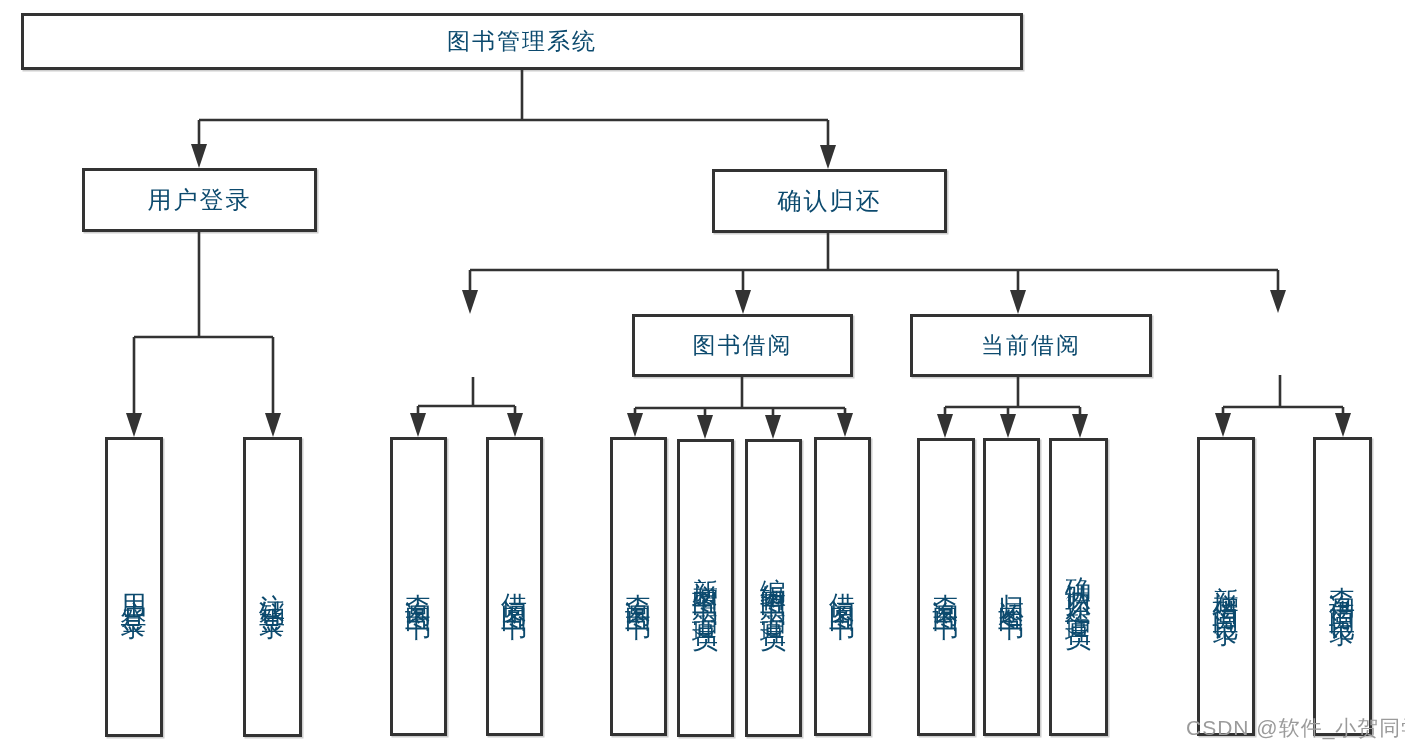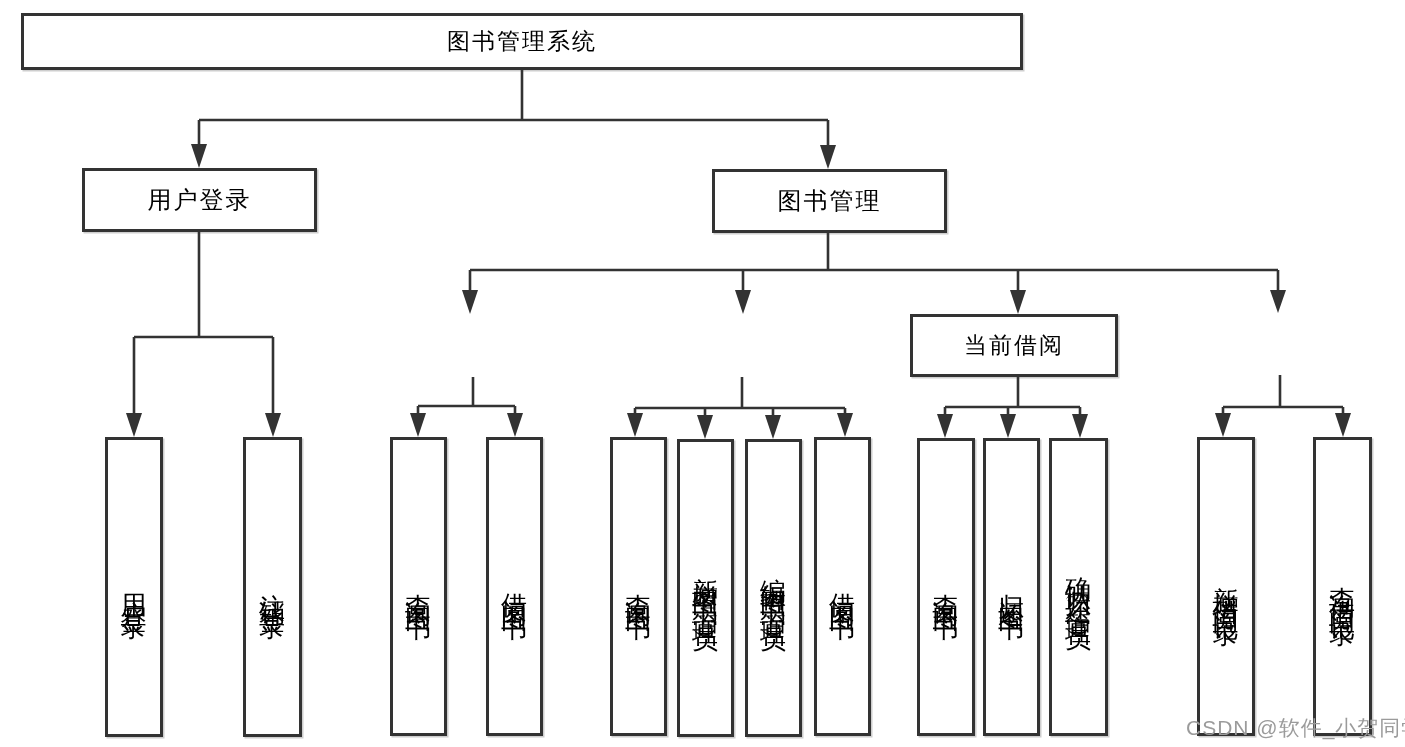--- a/index.html
+++ b/index.html
@@ -27,21 +27,21 @@
     stroke: none;
   }
   .box {
     position: absolute;
     box-sizing: border-box;
     border: 3px solid #333333;
     background: #ffffff;
     display: flex;
     align-items: center;
     justify-content: center;
-    color: #000000;
+    color: #0c4a6e;
     box-shadow: 1.5px 1.5px 0 rgba(60,60,60,0.25);
   }
   .hbox {
     font-size: 23px;
     letter-spacing: 2px;
     white-space: nowrap;
   }
   .hbox.lvl2 { font-size: 24px; }
   .vbox {
     writing-mode: vertical-rl;
@@ -105,23 +105,24 @@
     <g>
       <path class="line" d="M1280 375 V407 M1223 407 H1343 M1223 407 V415 M1343 407 V415"></path>
       <path class="arrowhead" d="M1215 413 L1231 413 L1223 437 Z"></path>
       <path class="arrowhead" d="M1335 413 L1351 413 L1343 437 Z"></path>
     </g>
   </svg>
 
   <div class="box hbox" style="left:21px; top:13px; width:1002px; height:57px;">图书管理系统</div>
 
   <div class="box hbox lvl2" style="left:82px; top:168px; width:235px; height:64px;">用户登录</div>
-  <div class="box hbox lvl2" style="left:712px; top:169px; width:235px; height:64px;">图书管理</div>
+  <div class="box hbox lvl2" style="left:712px; top:169px; width:235px; height:64px;">确认归还</div>
 
-  <div class="box hbox" style="left:910px; top:314px; width:208px; height:63px;">当前借阅</div>
+  <div class="box hbox" style="left:632px; top:314px; width:221px; height:63px;">图书借阅</div>
+  <div class="box hbox" style="left:910px; top:314px; width:242px; height:63px;">当前借阅</div>
 
   <div class="box vbox" style="left:105px; top:437px; width:58px; height:300px;">用户登录</div>
   <div class="box vbox" style="left:243px; top:437px; width:59px; height:300px;">注销登录</div>
 
   <div class="box vbox" style="left:390px; top:437px; width:57px; height:299px;">查询图书</div>
   <div class="box vbox" style="left:486px; top:437px; width:57px; height:299px;">借阅图书</div>
 
   <div class="box vbox" style="left:610px; top:437px; width:57px; height:299px;">查询图书</div>
   <div class="box vbox" style="left:677px; top:439px; width:57px; height:298px;">新增图书（管理员）</div>
   <div class="box vbox" style="left:745px; top:439px; width:57px; height:298px;">编辑图书（管理员）</div>

